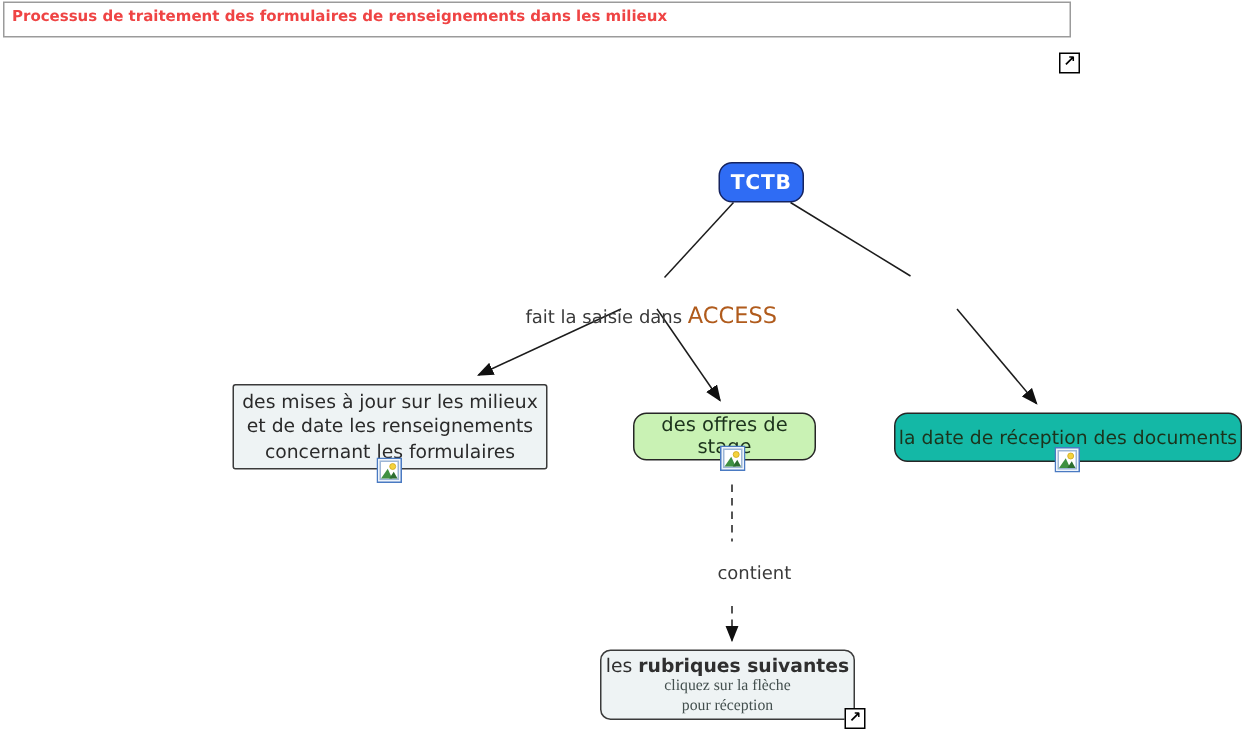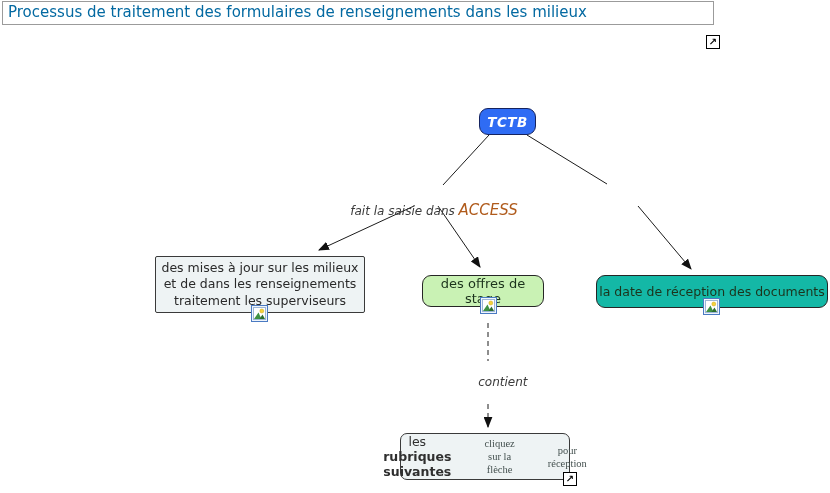--- a/index.html
+++ b/index.html
@@ -6,21 +6,21 @@
   .canvas {
     position:relative; width:830px; height:493px; background:#ffffff;
     font-family:"DejaVu Sans", sans-serif; overflow:hidden;
   }
 
   
   .title-box {
     position:absolute; left:2px; top:1px; width:700px;
     background:#ffffff; border:1px solid #9b9b9b;
     padding:1px 5px 3px 5px;
-    font-size:15px; font-weight:normal; color:#0369a1; line-height:18px;
+    font-size:10px; font-weight:bold; color:#ef4444; line-height:18px;
     z-index:2;
   }
   .title-line { white-space:pre; }
 
   
   .link-sq {
     position:absolute; width:14px; height:14px; box-sizing:border-box;
     background:#ffffff; border:1px solid #000;
     display:flex; align-items:center; justify-content:center;
     font-size:10px; font-weight:bold; color:#000; line-height:1;
@@ -35,48 +35,48 @@
 
   
   .node {
     position:absolute; box-sizing:border-box; z-index:2;
     display:flex; align-items:center; justify-content:center;
     text-align:center; cursor:pointer;
   }
   #node-root {
     left:479px; top:108px; width:57px; height:27px;
     background:#2f6cf4; border:1.5px solid #15235f; border-radius:9px;
-    color:#ffffff; font-size:13.5px; font-weight:bold; letter-spacing:.5px;font-style:italic;
+    color:#ffffff; font-size:13.5px; font-weight:bold; letter-spacing:.5px;
   }
   #node-updates {
     left:155px; top:256px; width:210px; height:57px;
     background:#eef3f4; border:1px solid #3a3a3a; border-radius:2px;
     font-size:12.5px; line-height:16.5px; color:#2a2a2a; flex-direction:column;
   }
   #node-offers {
     left:422px; top:275px; width:122px; height:32px;
     background:#c9f2b4; border:1px solid #262626; border-radius:9px;
     font-size:13px; color:#1c331c;
   }
   #node-reception {
     left:596px; top:275px; width:232px; height:33px;
     background:#14b8a6; border:1px solid #262626; border-radius:9px;
     font-size:12.5px; color:#1c331c;
   }
   #node-rubrics {
     left:400px; top:433px; width:170px; height:47px;
     background:#eef3f4; border:1px solid #3a3a3a; border-radius:7px;
-    font-size:12.5px; color:#2f2f2f; flex-direction:row; line-height:15px;gap:33px;
+    font-size:12.5px; color:#2f2f2f; flex-direction:column; line-height:15px;
   }
   #node-rubrics .small { font-size:10.5px; line-height:13px; color:#44504f;font-family:Liberation Serif, serif; }
 
   
   .phrase {
     position:absolute; z-index:2; font-size:12px; color:#3a3a3a;
-    white-space:pre; cursor:pointer;font-style:italic;
+    white-space:pre; cursor:pointer;
   }
   .phrase .system { font-size:15px; color:#b05b1c; }
   #phrase-saisie   { left:335px; top:187px; }
   #phrase-update   { left:527px; top:187px; }
   #phrase-contains { left:461px; top:361px; background:#fff; padding:0 2px;text-align:center; }
 
   
   .res-icon { position:absolute; z-index:3; width:17px; height:17px; cursor:pointer; }
   #res-updates   { left:251px; top:305px; }
   #res-offers    { left:480px; top:297px; }
@@ -114,22 +114,22 @@
 
   <div class="phrase" id="phrase-saisie">
     <span>fait la saisie dans </span><span class="system">ACCESS</span>
   </div>
   <div class="phrase" id="phrase-contains">
     <span>contient</span>
   </div>
 
   <div class="node" id="node-updates">
     <div>des mises à jour sur les milieux</div>
-    <div>et de dans les renseignements</div>
-    <div>traitement les superviseurs</div>
+    <div>et de date les renseignements</div>
+    <div>concernant les formulaires</div>
   </div>
 
   <div class="node" id="node-offers">
     <span>des offres de stage</span>
   </div>
 
   <div class="node" id="node-reception">
     <span>la date de réception des documents</span>
   </div>
 

